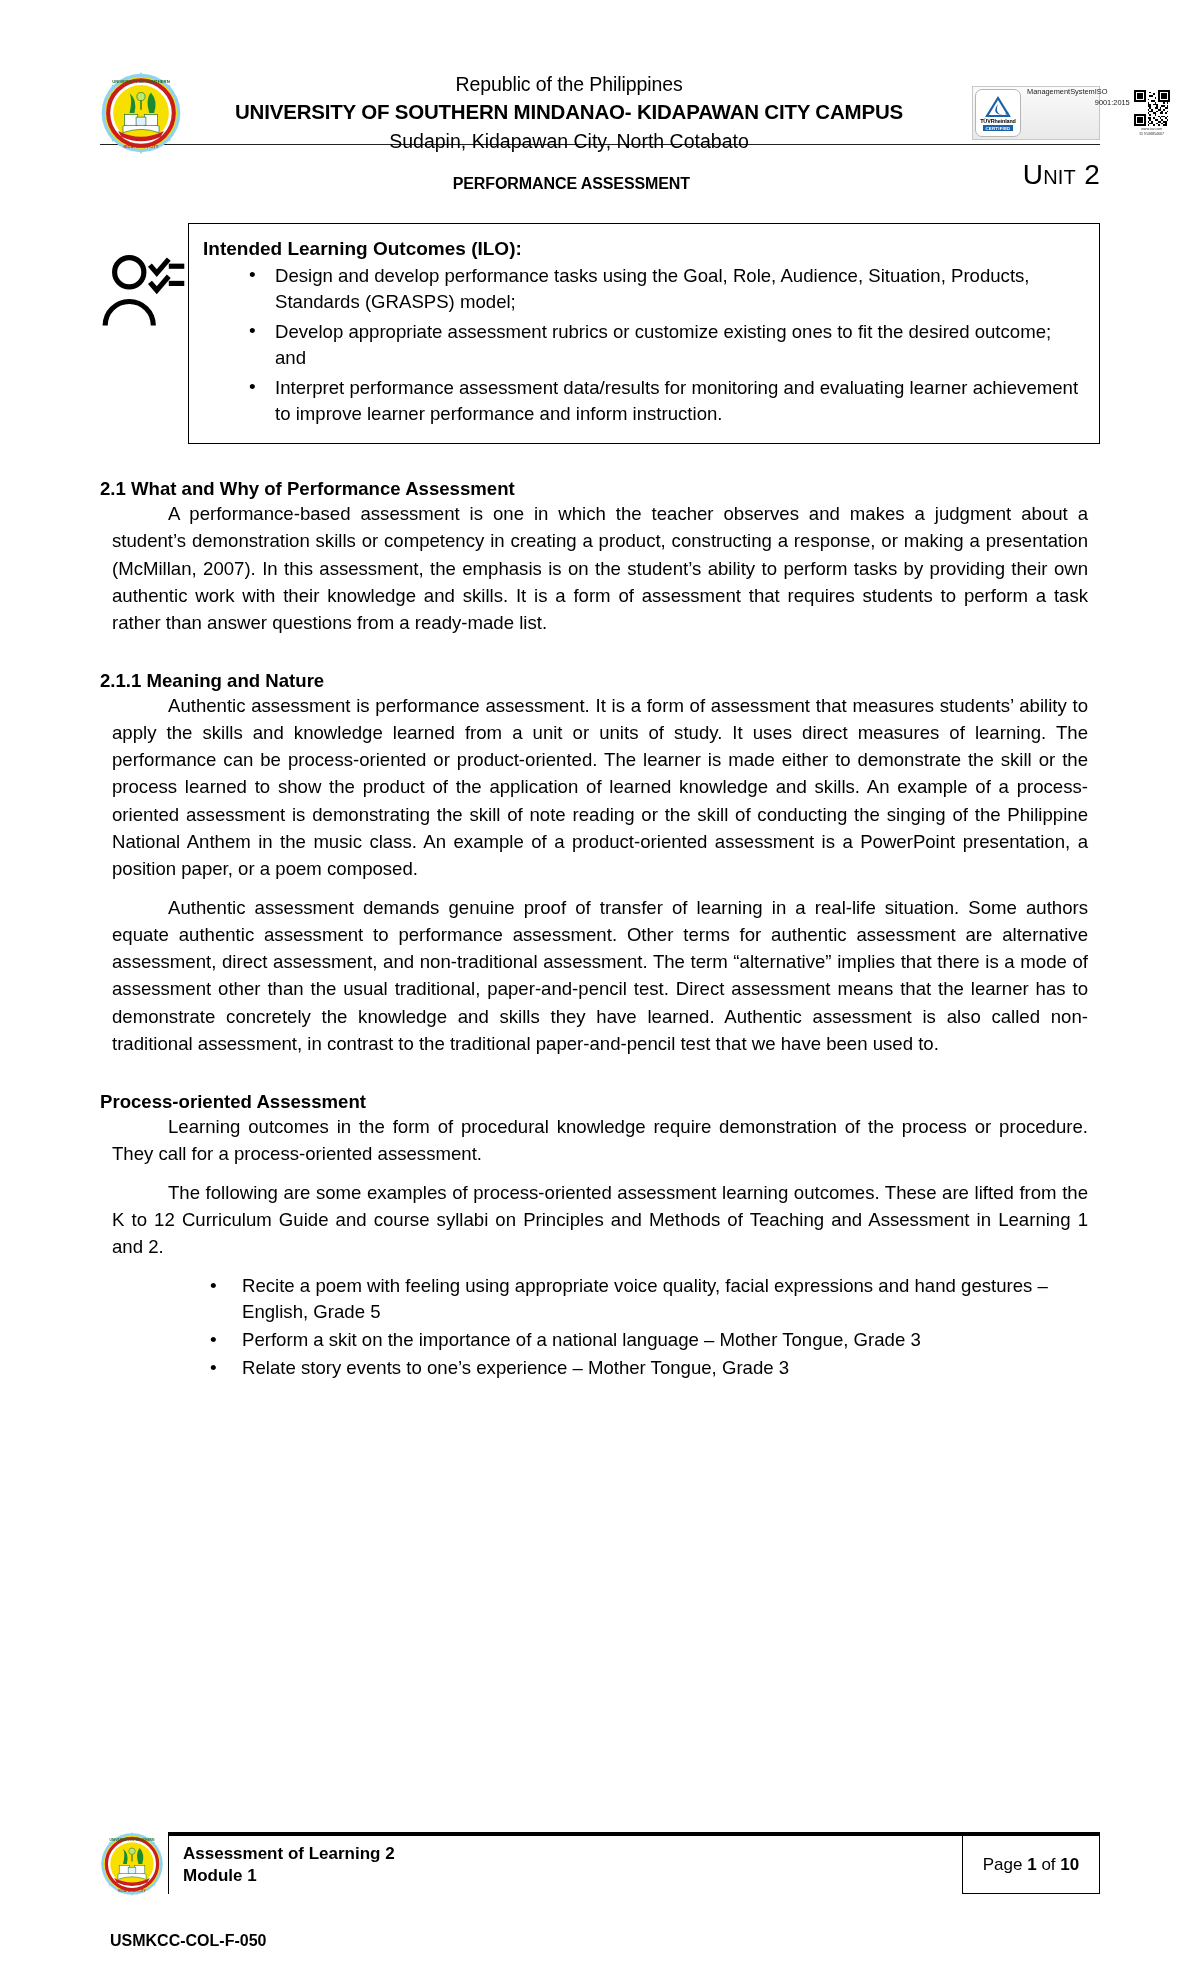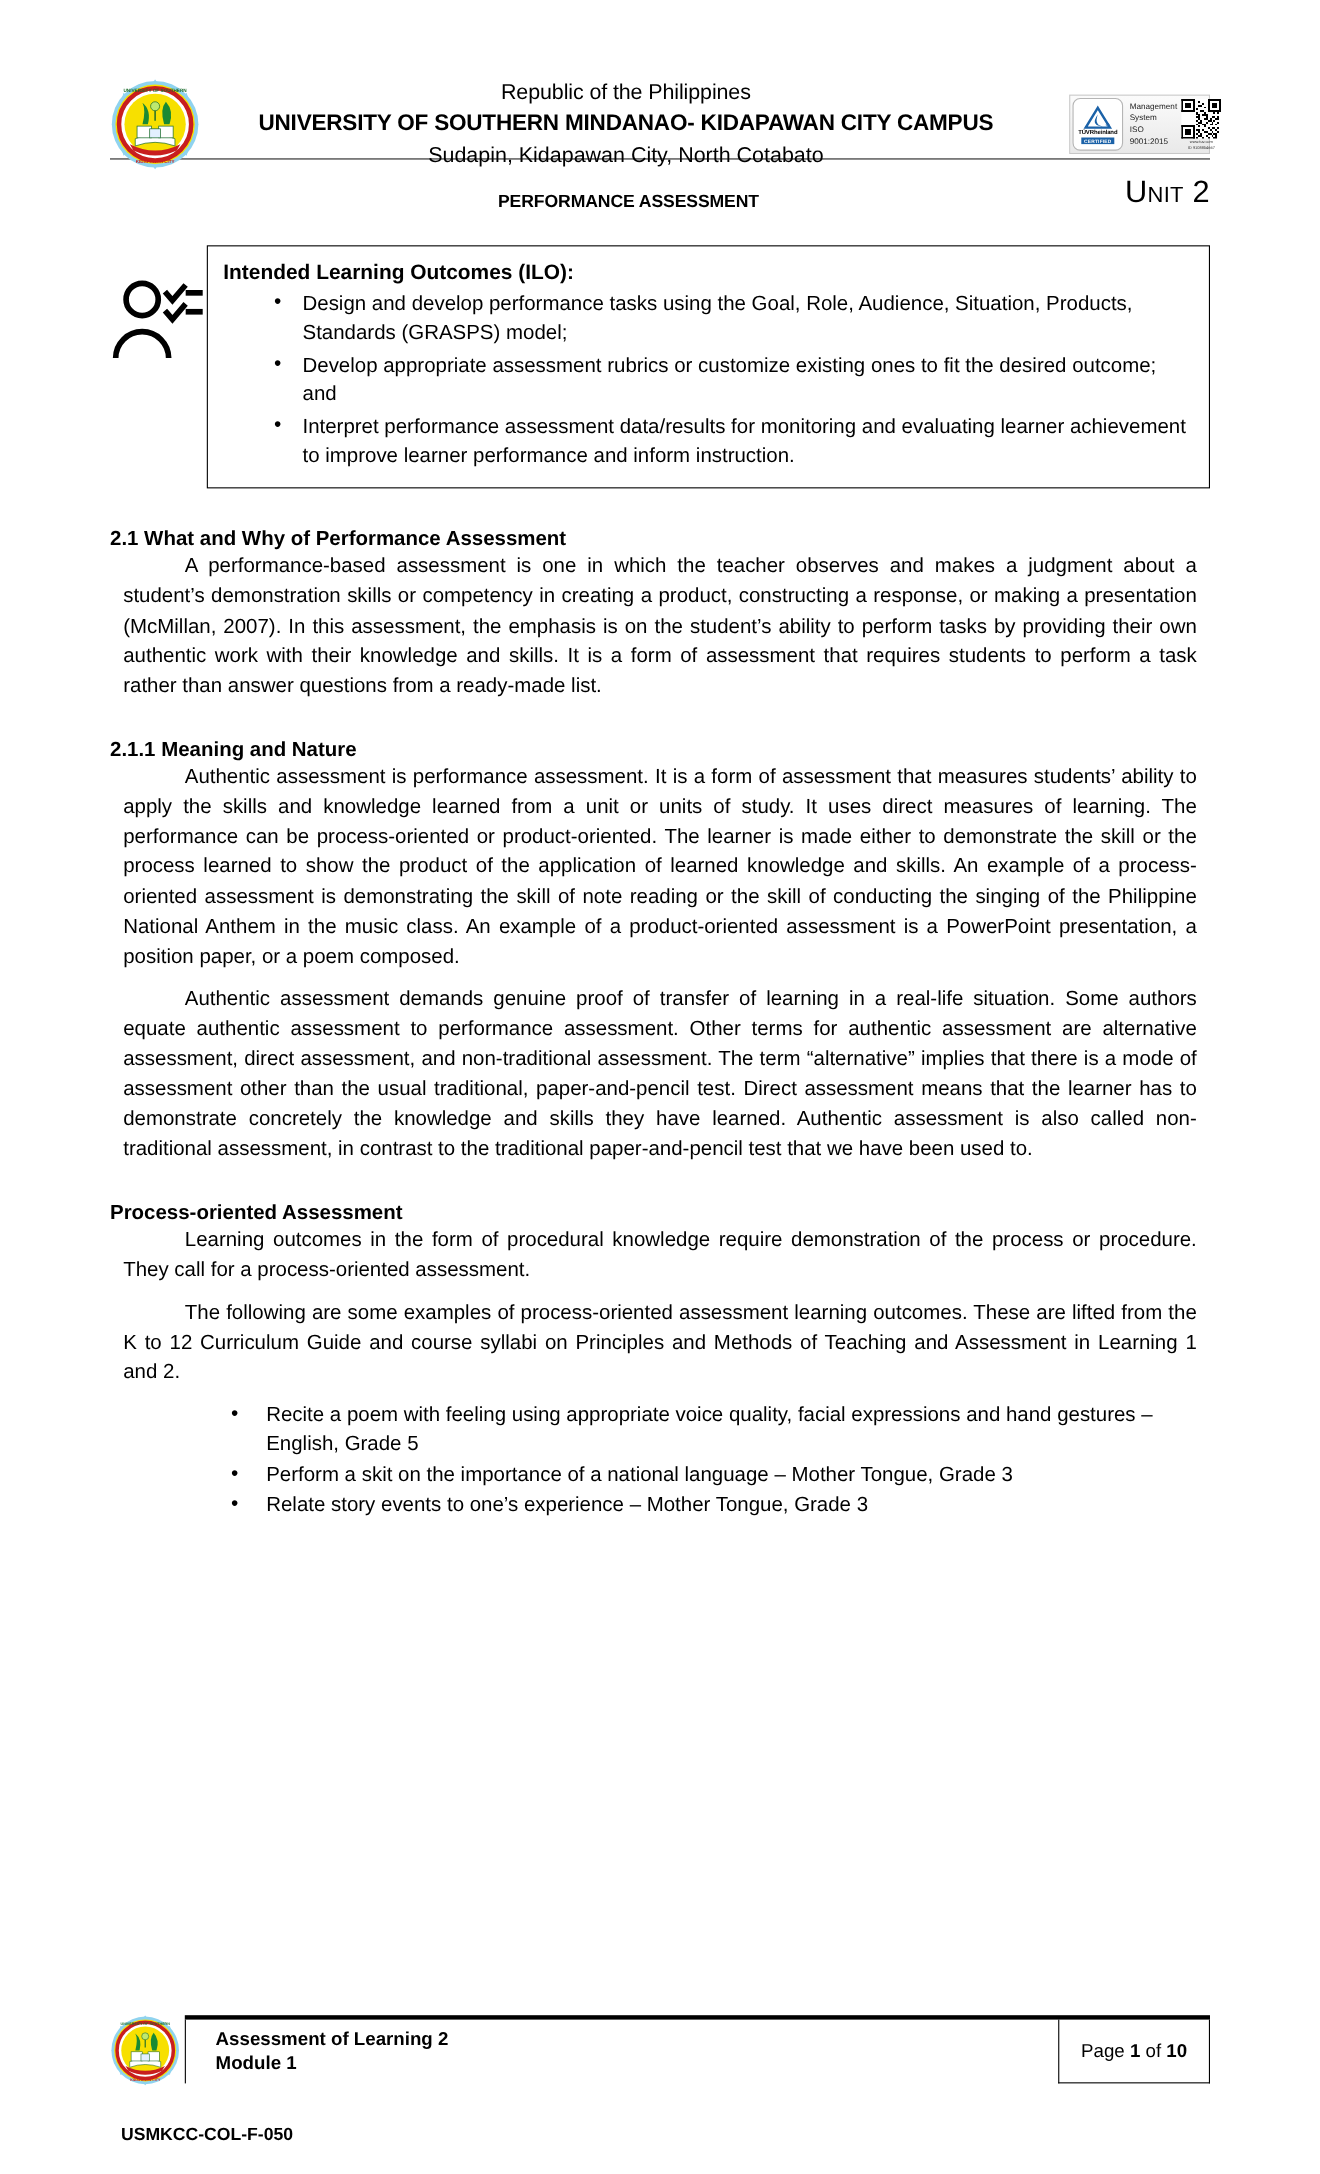--- a/index.html
+++ b/index.html
@@ -99,21 +99,21 @@
     font-weight: 700;
     color: #ffffff;
     background: #1b62a8;
     padding: 0.5px 3px;
     margin-top: 1px;
     letter-spacing: 0.2px;
   }
   .badge-mid {
     flex: 1 1 auto;
     display: flex;
-    flex-direction: column;
+    flex-direction: row;
     justify-content: center;
     padding-left: 4px;
     font-size: 7.4px;
     line-height: 1.45;
     color: #222;
   }
   .badge-qr {
     flex: 0 0 44px;
     display: flex;
     flex-direction: column;
@@ -284,21 +284,20 @@
   .footer-left {
     flex: 1 1 auto;
     padding: 7px 0 7px 14px;
     border-left: 1.4px solid #000;
     box-sizing: border-box;
   }
   .footer-left div {
     font-size: 17px;
     font-weight: 700;
     line-height: 1.32;
-    margin-left: 13px;
   }
   .footer-page {
     flex: 0 0 auto;
     width: 138px;
     border: 1.4px solid #000;
     border-top: none;
     display: flex;
     align-items: center;
     justify-content: center;
     font-size: 17px;

